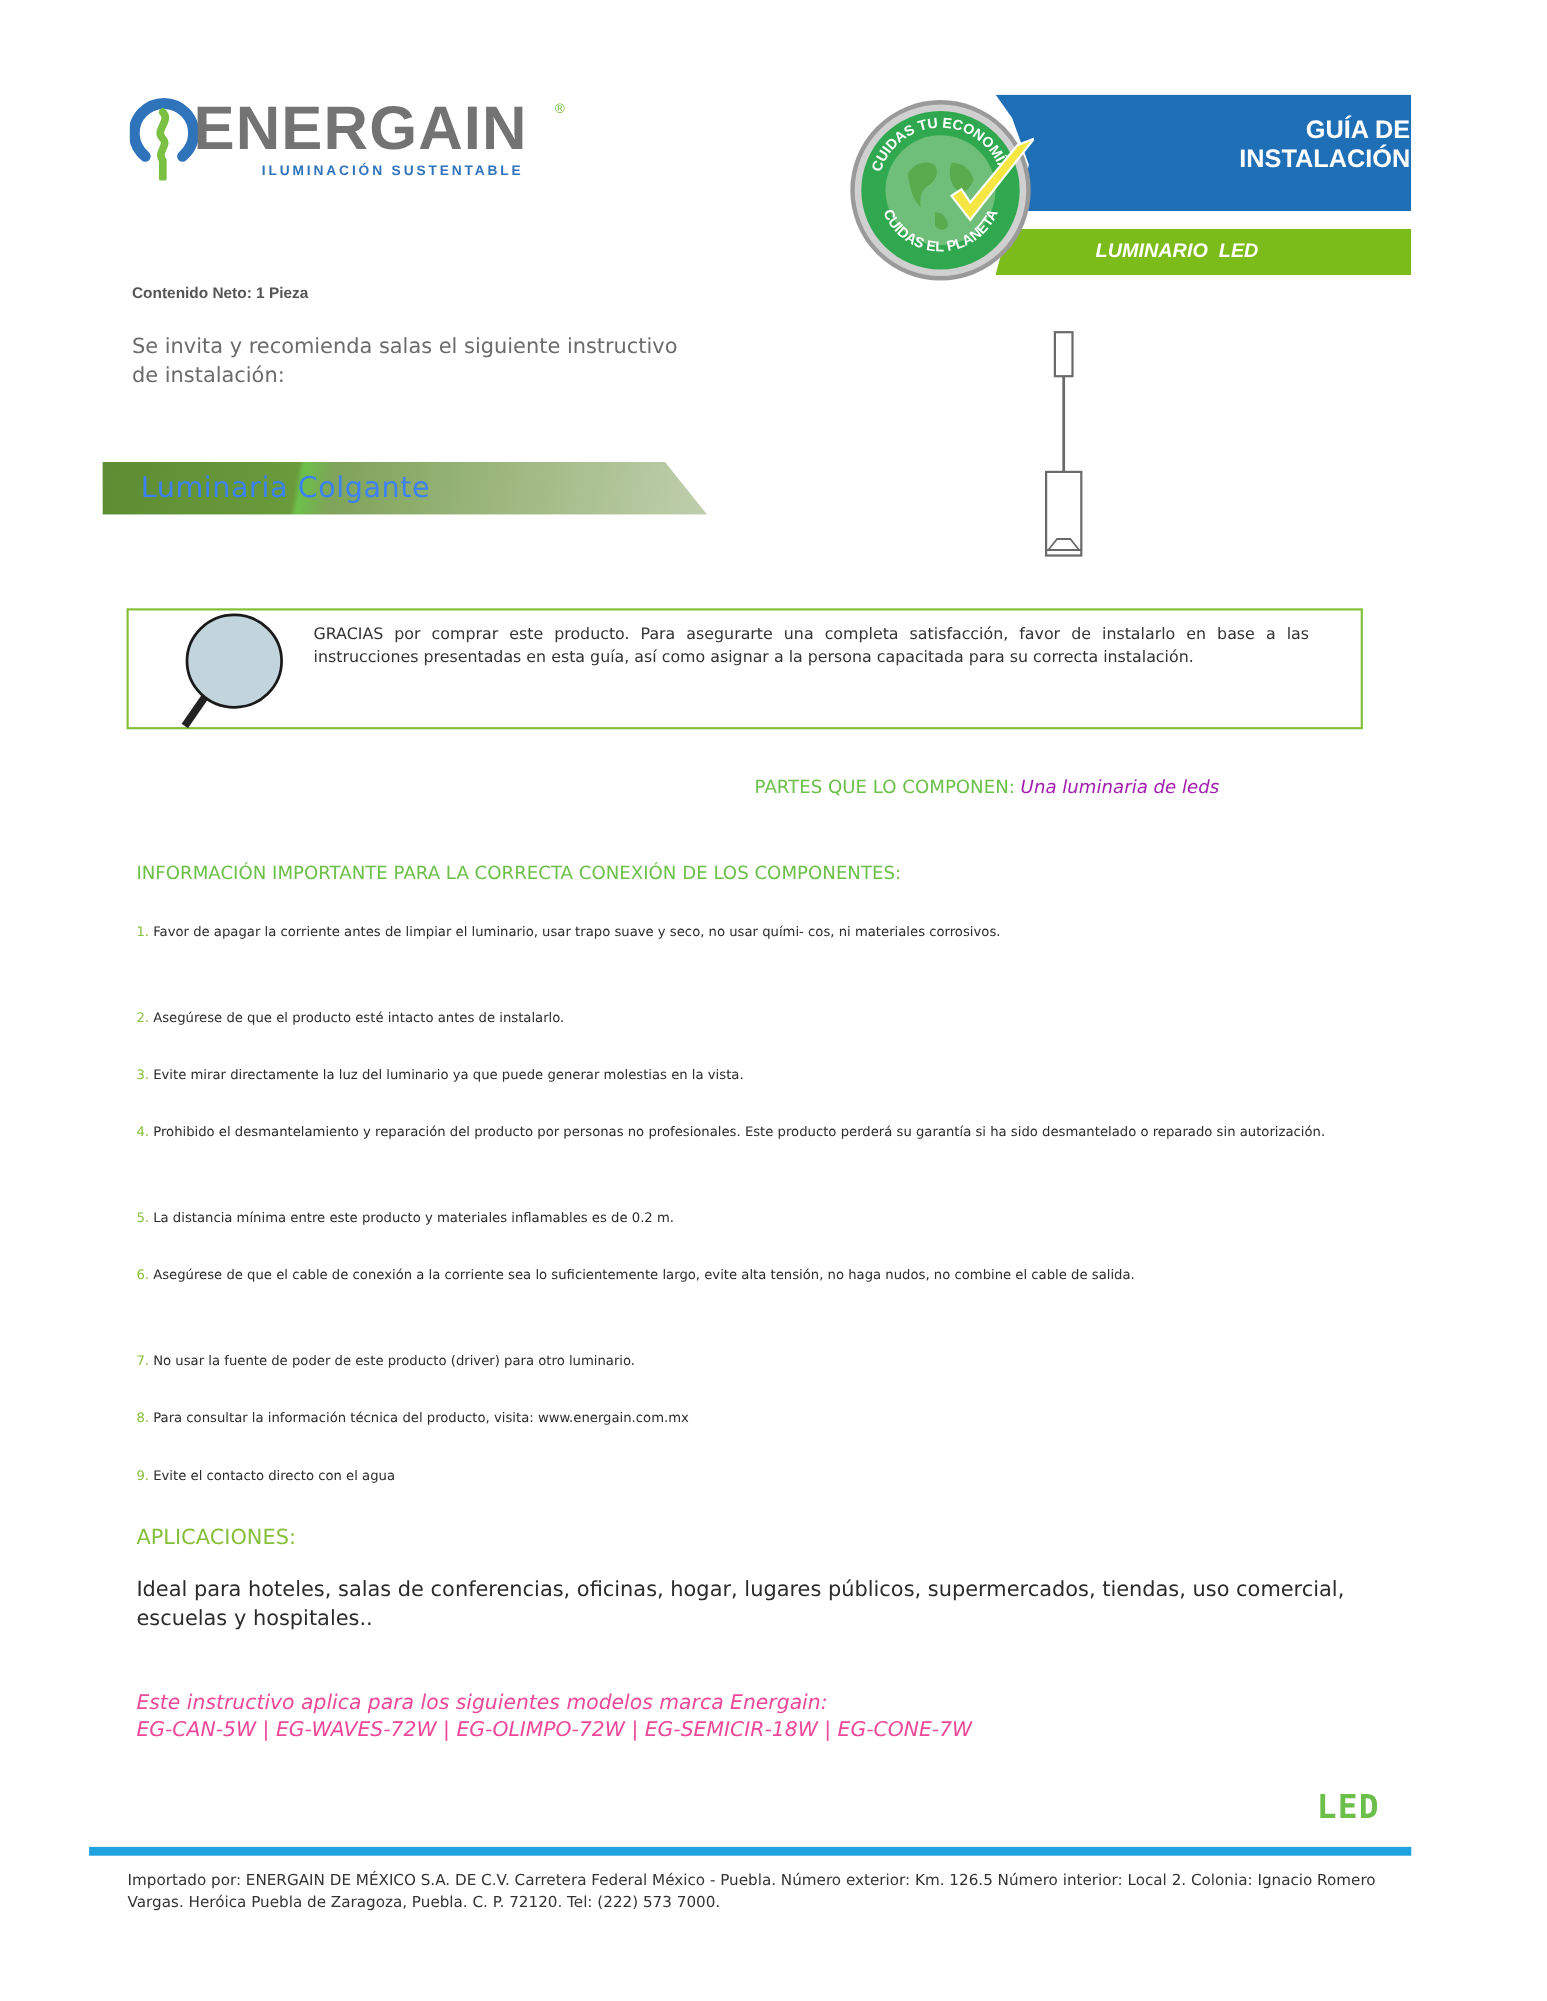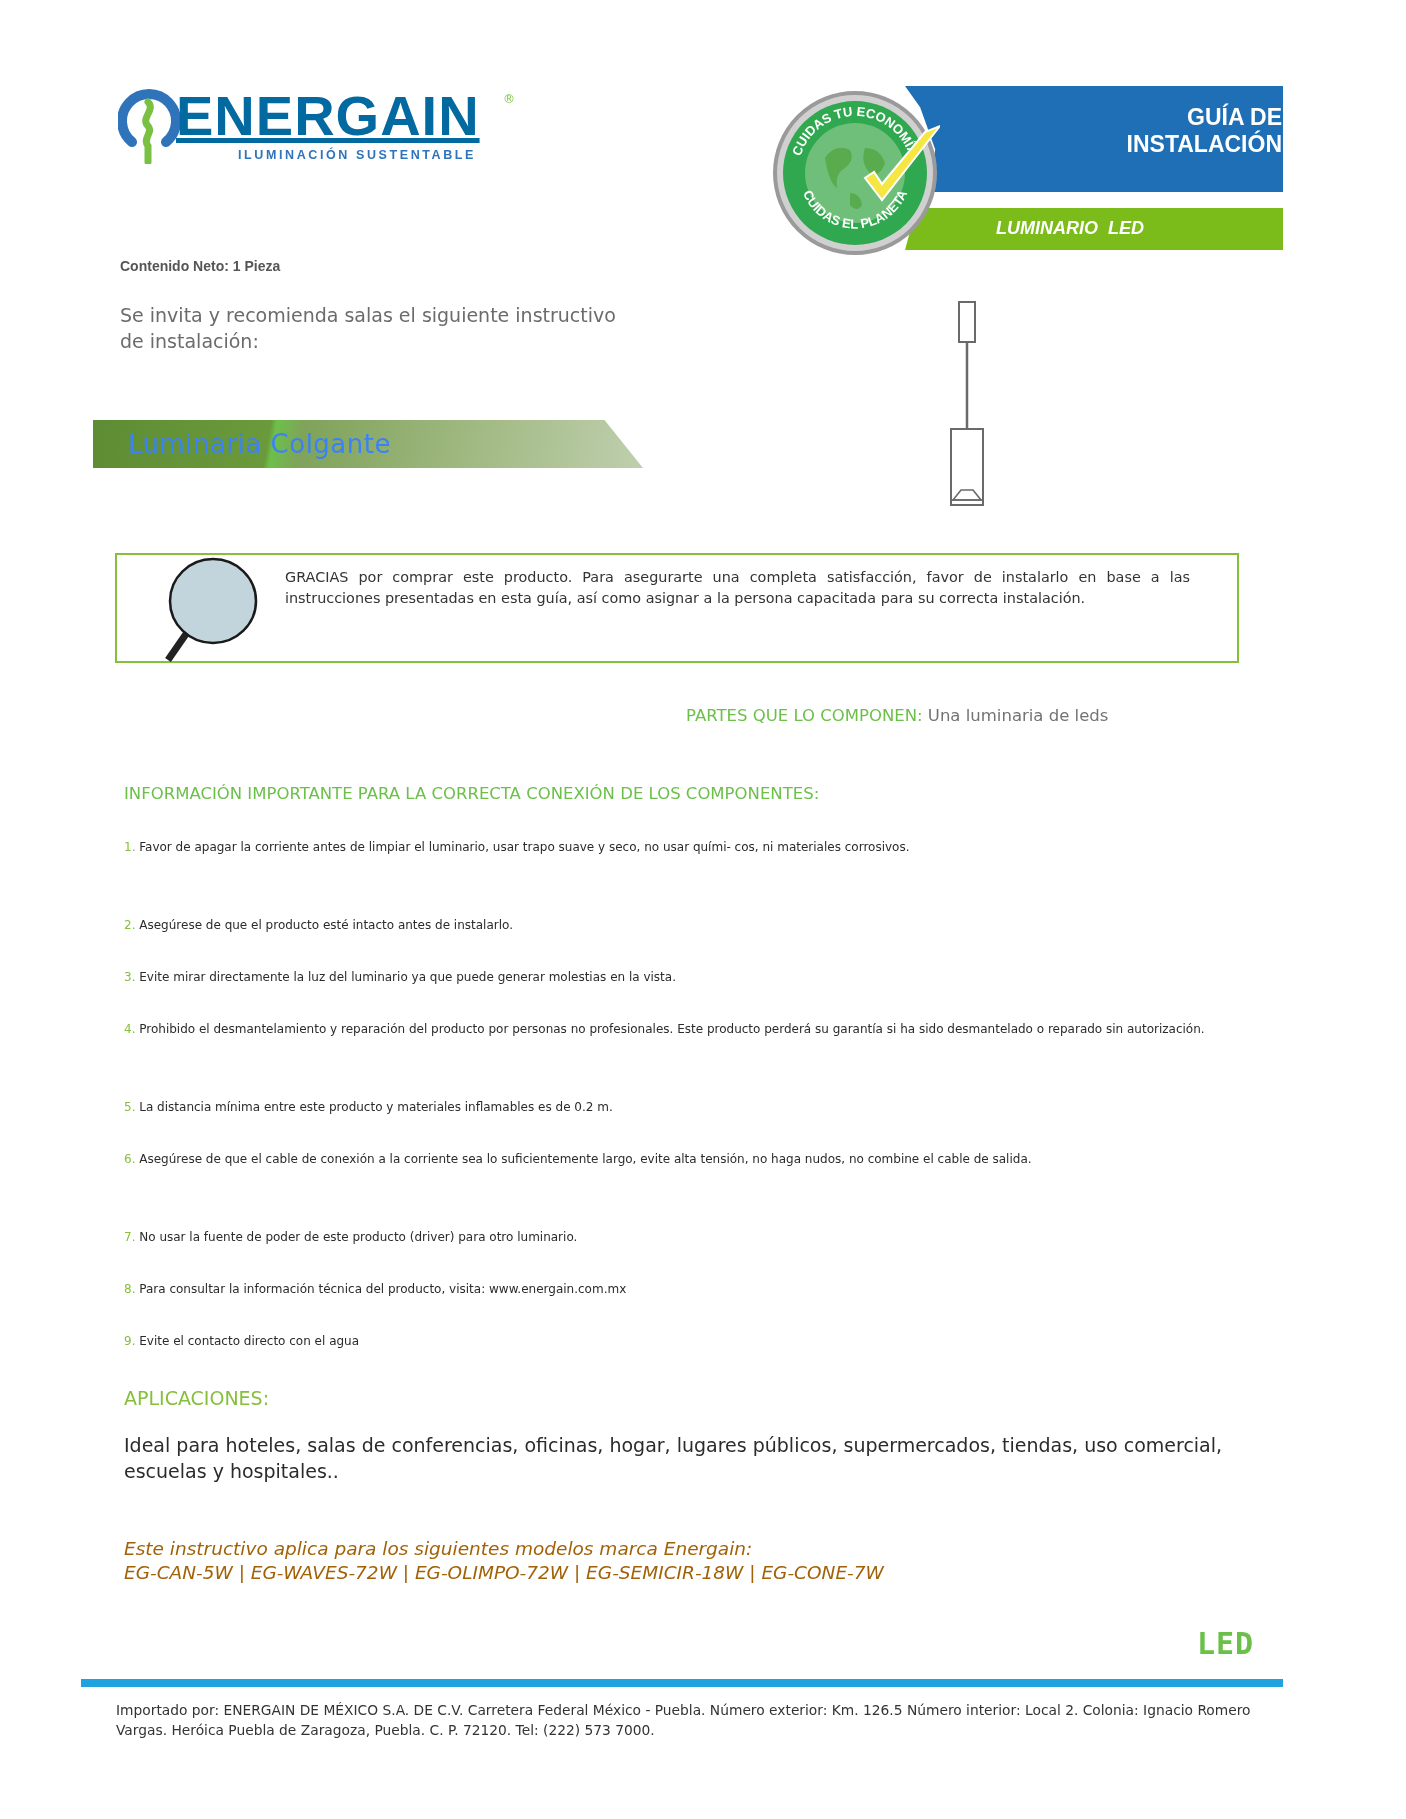--- a/index.html
+++ b/index.html
@@ -2,21 +2,21 @@
 <html><head>
 <meta charset="utf-8">
 <style>
   * { box-sizing: border-box; margin: 0; padding: 0; }
   html, body { width: 1406px; height: 1819px; background: #ffffff; overflow: hidden; }
   body { position: relative; font-family: "DejaVu Sans", sans-serif; color: #2b2b2b; }
   .abs { position: absolute; }
 
   
   .logo { left: 118px; top: 84px; width: 420px; height: 90px; }
-  .logo-word { left: 58px; top: 2px; font-family: "Liberation Sans", sans-serif; font-weight: 700; font-size: 56px; letter-spacing: 1px; color: #0369a1; line-height: 60px; text-decoration: underline; }
+  .logo-word { left: 58px; top: 2px; font-family: "Liberation Sans", sans-serif; font-weight: 700; font-size: 56px; letter-spacing: 1px; color: #737373; line-height: 60px; }
   .logo-reg { left: 385px; top: 8px; font-size: 12px; color: #7ac143; }
   .logo-sub { left: 120px; top: 64px; font-family: "Liberation Sans", sans-serif; font-weight: 700; font-size: 12.5px; letter-spacing: 2.6px; color: #2f74bb; }
 
   
   .guide-blue { left: 905px; top: 86px; width: 378px; height: 106px; background: #1f6fb7; clip-path: polygon(0 0, 100% 0, 100% 100%, 6% 100%, 8% 60%, 4% 20%); }
   .guide-title { right: 124px; top: 104px; text-align: right; font-family: "Liberation Sans", sans-serif; font-weight: 700; font-size: 23px; line-height: 27px; color: #ffffff; }
   .guide-green { left: 905px; top: 208px; width: 378px; height: 42px; background: #7cbc1a; clip-path: polygon(3% 0, 100% 0, 100% 100%, 0 100%); }
   .guide-sub { left: 996px; top: 214px; font-family: "Liberation Sans", sans-serif; font-weight: 700; font-style: italic; font-size: 18px; line-height: 28px; color: #ffffff; }
 
   .seal { left: 770px; top: 88px; width: 170px; height: 170px; }
@@ -31,31 +31,31 @@
 
   .pendant { left: 940px; top: 295px; width: 60px; height: 215px; }
 
   
   .thanks-box { left: 115px; top: 553px; width: 1124px; height: 110px; border: 2px solid #86bf3a; }
   .magnifier { left: 158px; top: 556px; width: 102px; height: 108px; }
   .thanks-text { left: 285px; top: 567px; width: 905px; font-size: 14.4px; line-height: 21px; color: #333; text-align: justify; }
 
   .parts { left: 686px; top: 706px; font-size: 16.5px; }
   .green { color: #6cc04a; }
-  .black { color: #737373; }
+  .black { color: #a21caf; font-style: italic; }
 
   .info-title { left: 124px; top: 784px; font-size: 16.5px; color: #6cc04a; }
 
   .item { left: 124px; width: 1130px; font-size: 12px; line-height: 22px; color: #2b2b2b; }
   .item .num { color: #86bf3a; }
 
   .app-title { left: 124px; top: 1387px; font-size: 19px; color: #86bf3a; }
   .app-text { left: 124px; top: 1432px; width: 1140px; font-size: 19px; line-height: 26px; color: #2b2b2b; }
 
-  .models { left: 124px; top: 1537px; font-style: italic; font-size: 18.5px; line-height: 24px; color: #a16207; }
+  .models { left: 124px; top: 1537px; font-style: italic; font-size: 18.5px; line-height: 24px; color: #ec4899; }
 
   .led-mark { left: 1197px; top: 1626px; font-family: "DejaVu Sans Mono", monospace; font-weight: 700; font-size: 30px; color: #6cc04a; letter-spacing: 1px; }
   .blue-rule { left: 81px; top: 1679px; width: 1202px; height: 8px; background: #1ea3e0; }
 
   .footer { left: 116px; top: 1700px; width: 1150px; font-size: 13.8px; line-height: 20px; color: #333; }
 </style>
 </head>
 <body>
 
 <div class="abs logo">

